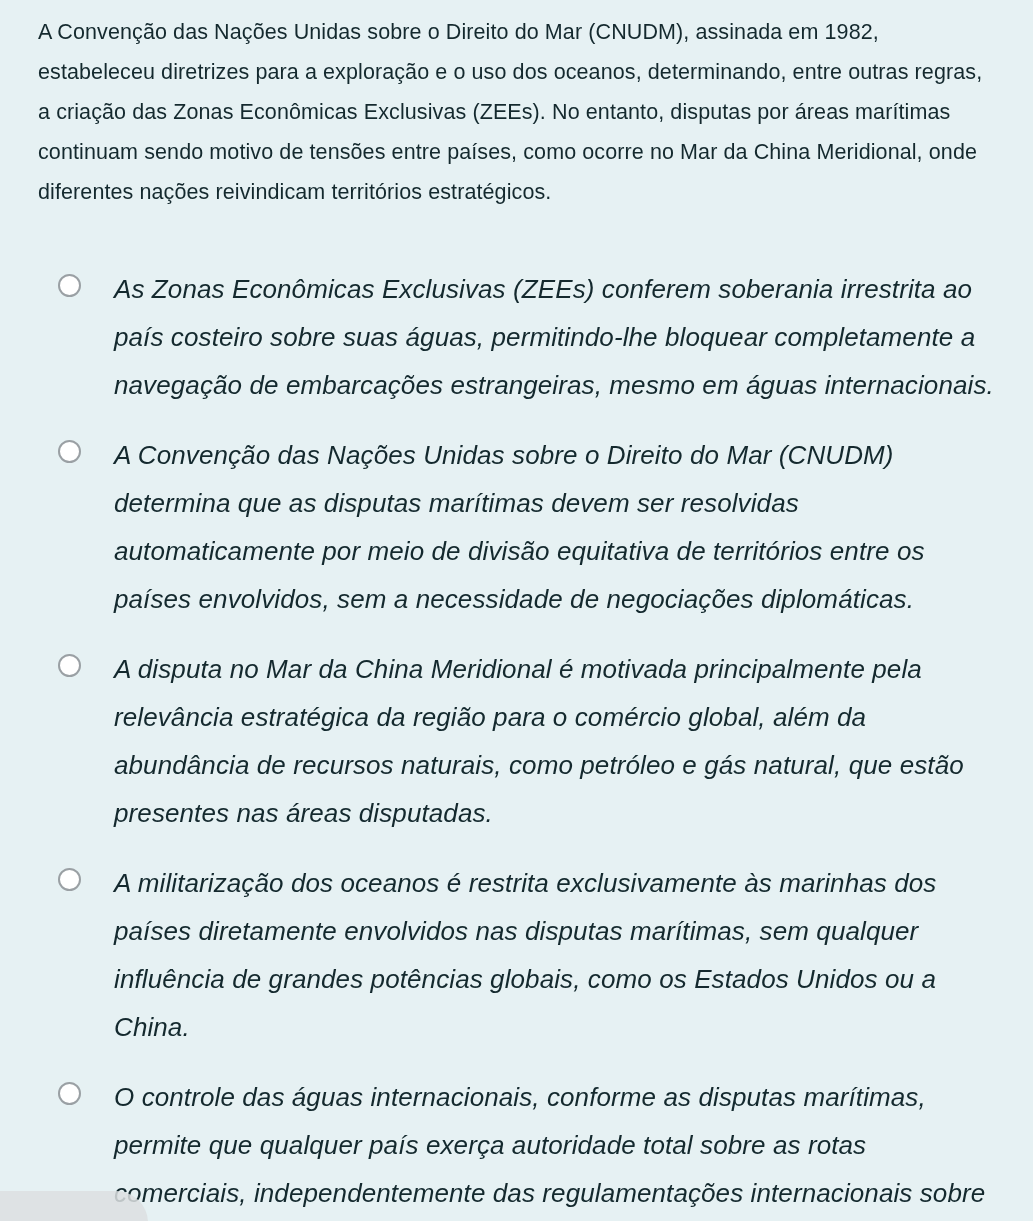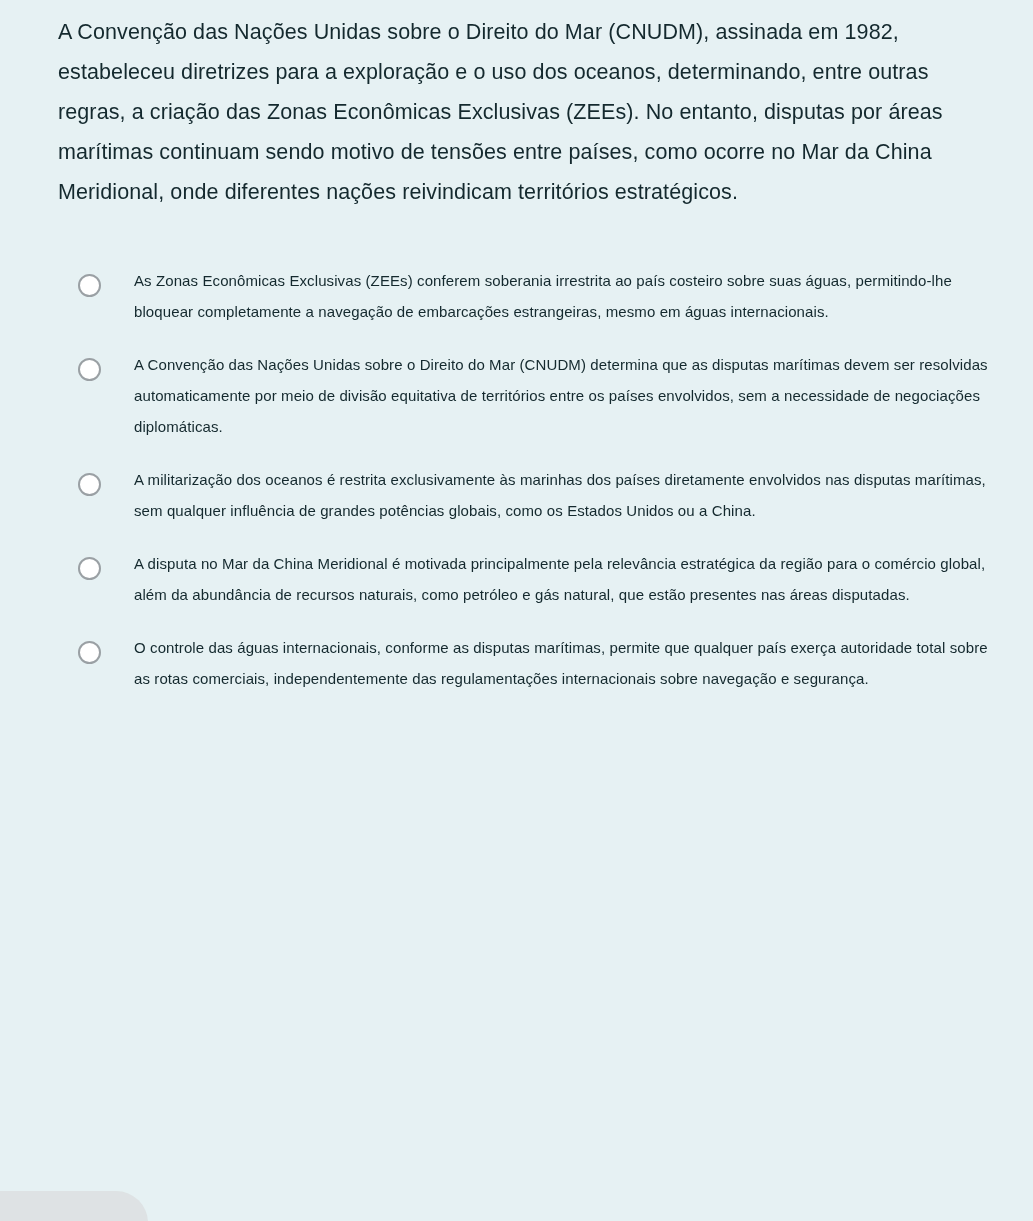--- a/index.html
+++ b/index.html
@@ -16,21 +16,21 @@
     overflow: hidden;
     position: relative;
   }
 
   .question-card {
     position: relative;
     width: 1033px;
     height: 1221px;
     background: #e6f1f3;
     box-sizing: border-box;
-    padding: 12px 34px 0 58px;
+    padding: 12px 34px 0 38px;
   }
 
   
   .stem {
     font-size: 21.5px;
     line-height: 40px;
     letter-spacing: 0.1px;
     color: #14292e;
     margin: 0;
     padding: 0;
@@ -64,25 +64,26 @@
     border-radius: 50%;
     border: 2px solid #9aa0a4;
     background: #ffffff;
     box-sizing: border-box;
     margin-left: 20px;
     margin-top: 9px;
     margin-right: 33px;
   }
 
   .option-text {
-    font-size: 15px;
-    line-height: 31px;
+    font-size: 26px;
+    line-height: 48px;
     letter-spacing: 0.1px;
     color: #14292e;
     max-width: 887px;
+    font-style: italic;
   }
 
   
   .below-fold-hint {
     position: absolute;
     left: -42px;
     bottom: -34px;
     width: 190px;
     height: 64px;
     background: #dcdfe0;
@@ -106,26 +107,26 @@
       <span class="option-text">As Zonas Econômicas Exclusivas (ZEEs) conferem soberania irrestrita ao país costeiro sobre suas águas, permitindo-lhe bloquear completamente a navegação de embarcações estrangeiras, mesmo em águas internacionais.</span>
     </li>
 
     <li class="option">
       <span class="radio"></span>
       <span class="option-text">A Convenção das Nações Unidas sobre o Direito do Mar (CNUDM) determina que as disputas marítimas devem ser resolvidas automaticamente por meio de divisão equitativa de territórios entre os países envolvidos, sem a necessidade de negociações diplomáticas.</span>
     </li>
 
     <li class="option">
       <span class="radio"></span>
-      <span class="option-text">A militarização dos oceanos é restrita exclusivamente às marinhas dos países diretamente envolvidos nas disputas marítimas, sem qualquer influência de grandes potências globais, como os Estados Unidos ou a China.</span>
+      <span class="option-text">A disputa no Mar da China Meridional é motivada principalmente pela relevância estratégica da região para o comércio global, além da abundância de recursos naturais, como petróleo e gás natural, que estão presentes nas áreas disputadas.</span>
     </li>
 
     <li class="option">
       <span class="radio"></span>
-      <span class="option-text">A disputa no Mar da China Meridional é motivada principalmente pela relevância estratégica da região para o comércio global, além da abundância de recursos naturais, como petróleo e gás natural, que estão presentes nas áreas disputadas.</span>
+      <span class="option-text">A militarização dos oceanos é restrita exclusivamente às marinhas dos países diretamente envolvidos nas disputas marítimas, sem qualquer influência de grandes potências globais, como os Estados Unidos ou a China.</span>
     </li>
 
     <li class="option">
       <span class="radio"></span>
       <span class="option-text">O controle das águas internacionais, conforme as disputas marítimas, permite que qualquer país exerça autoridade total sobre as rotas comerciais, independentemente das regulamentações internacionais sobre navegação e segurança.</span>
     </li>
 
   </ul>
 
   <div class="below-fold-hint"></div>

